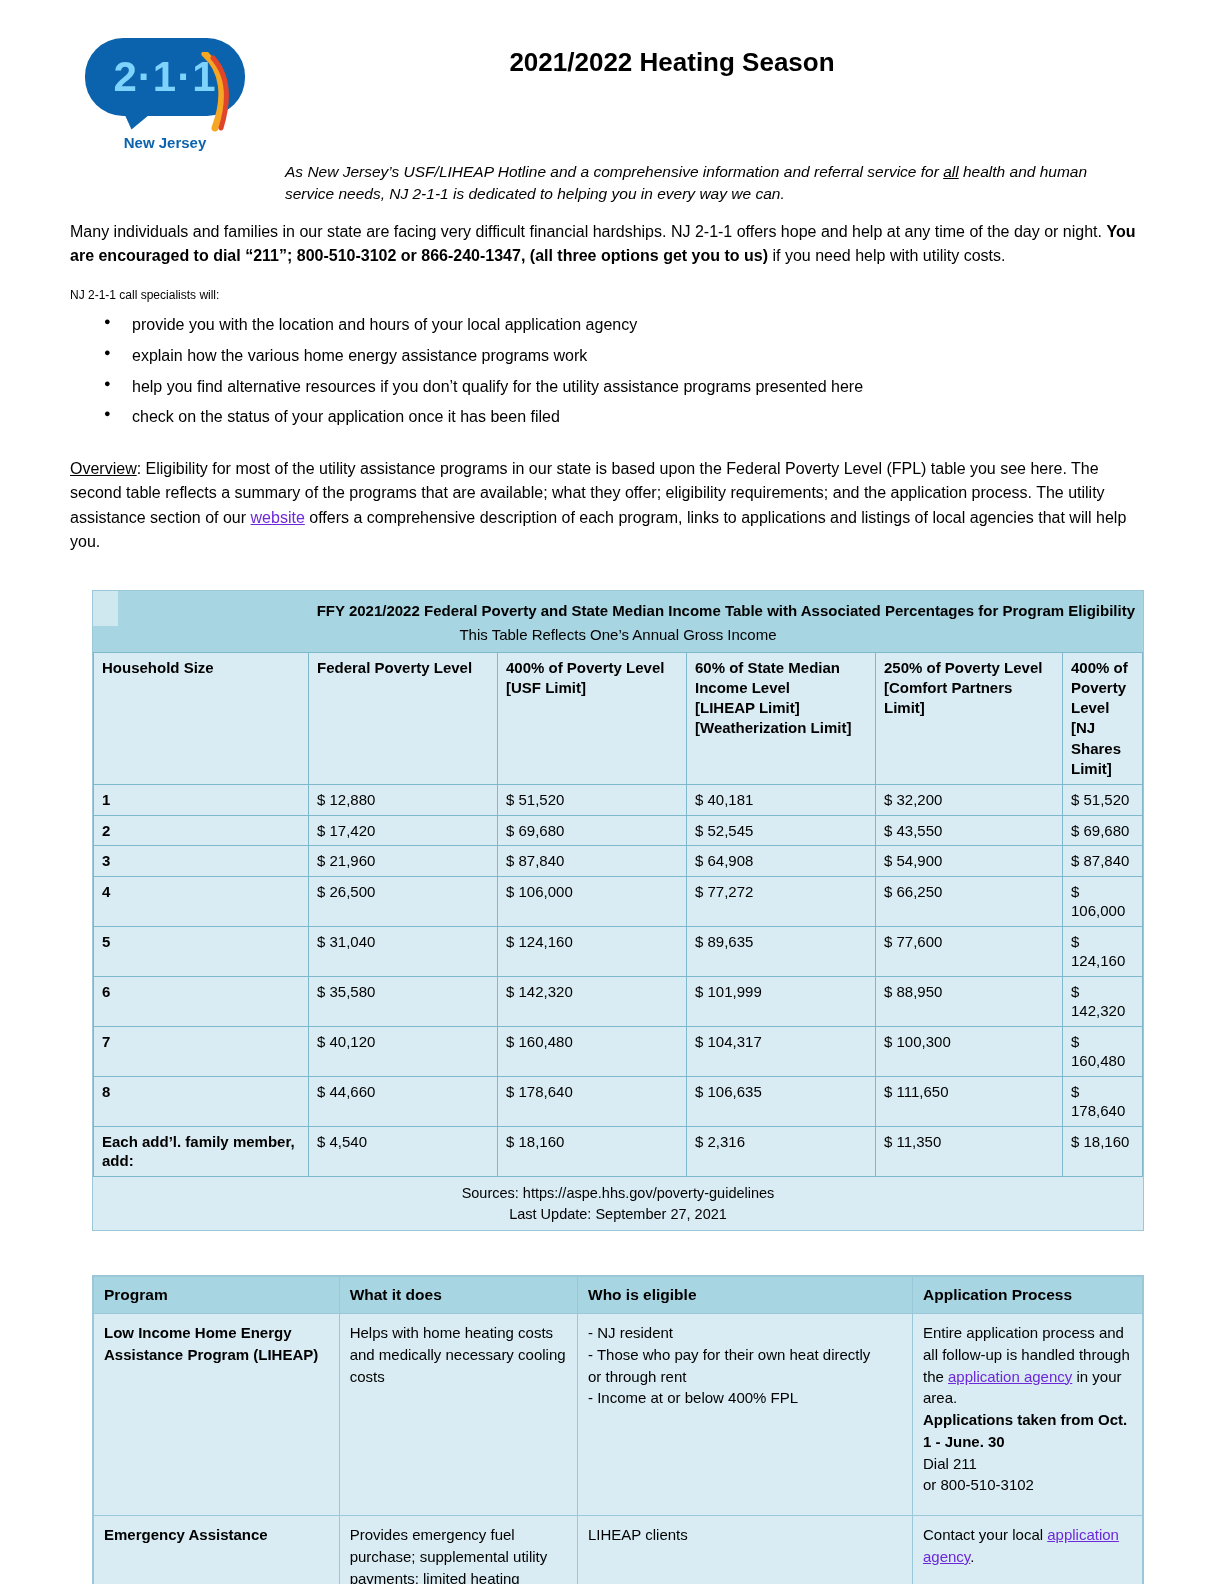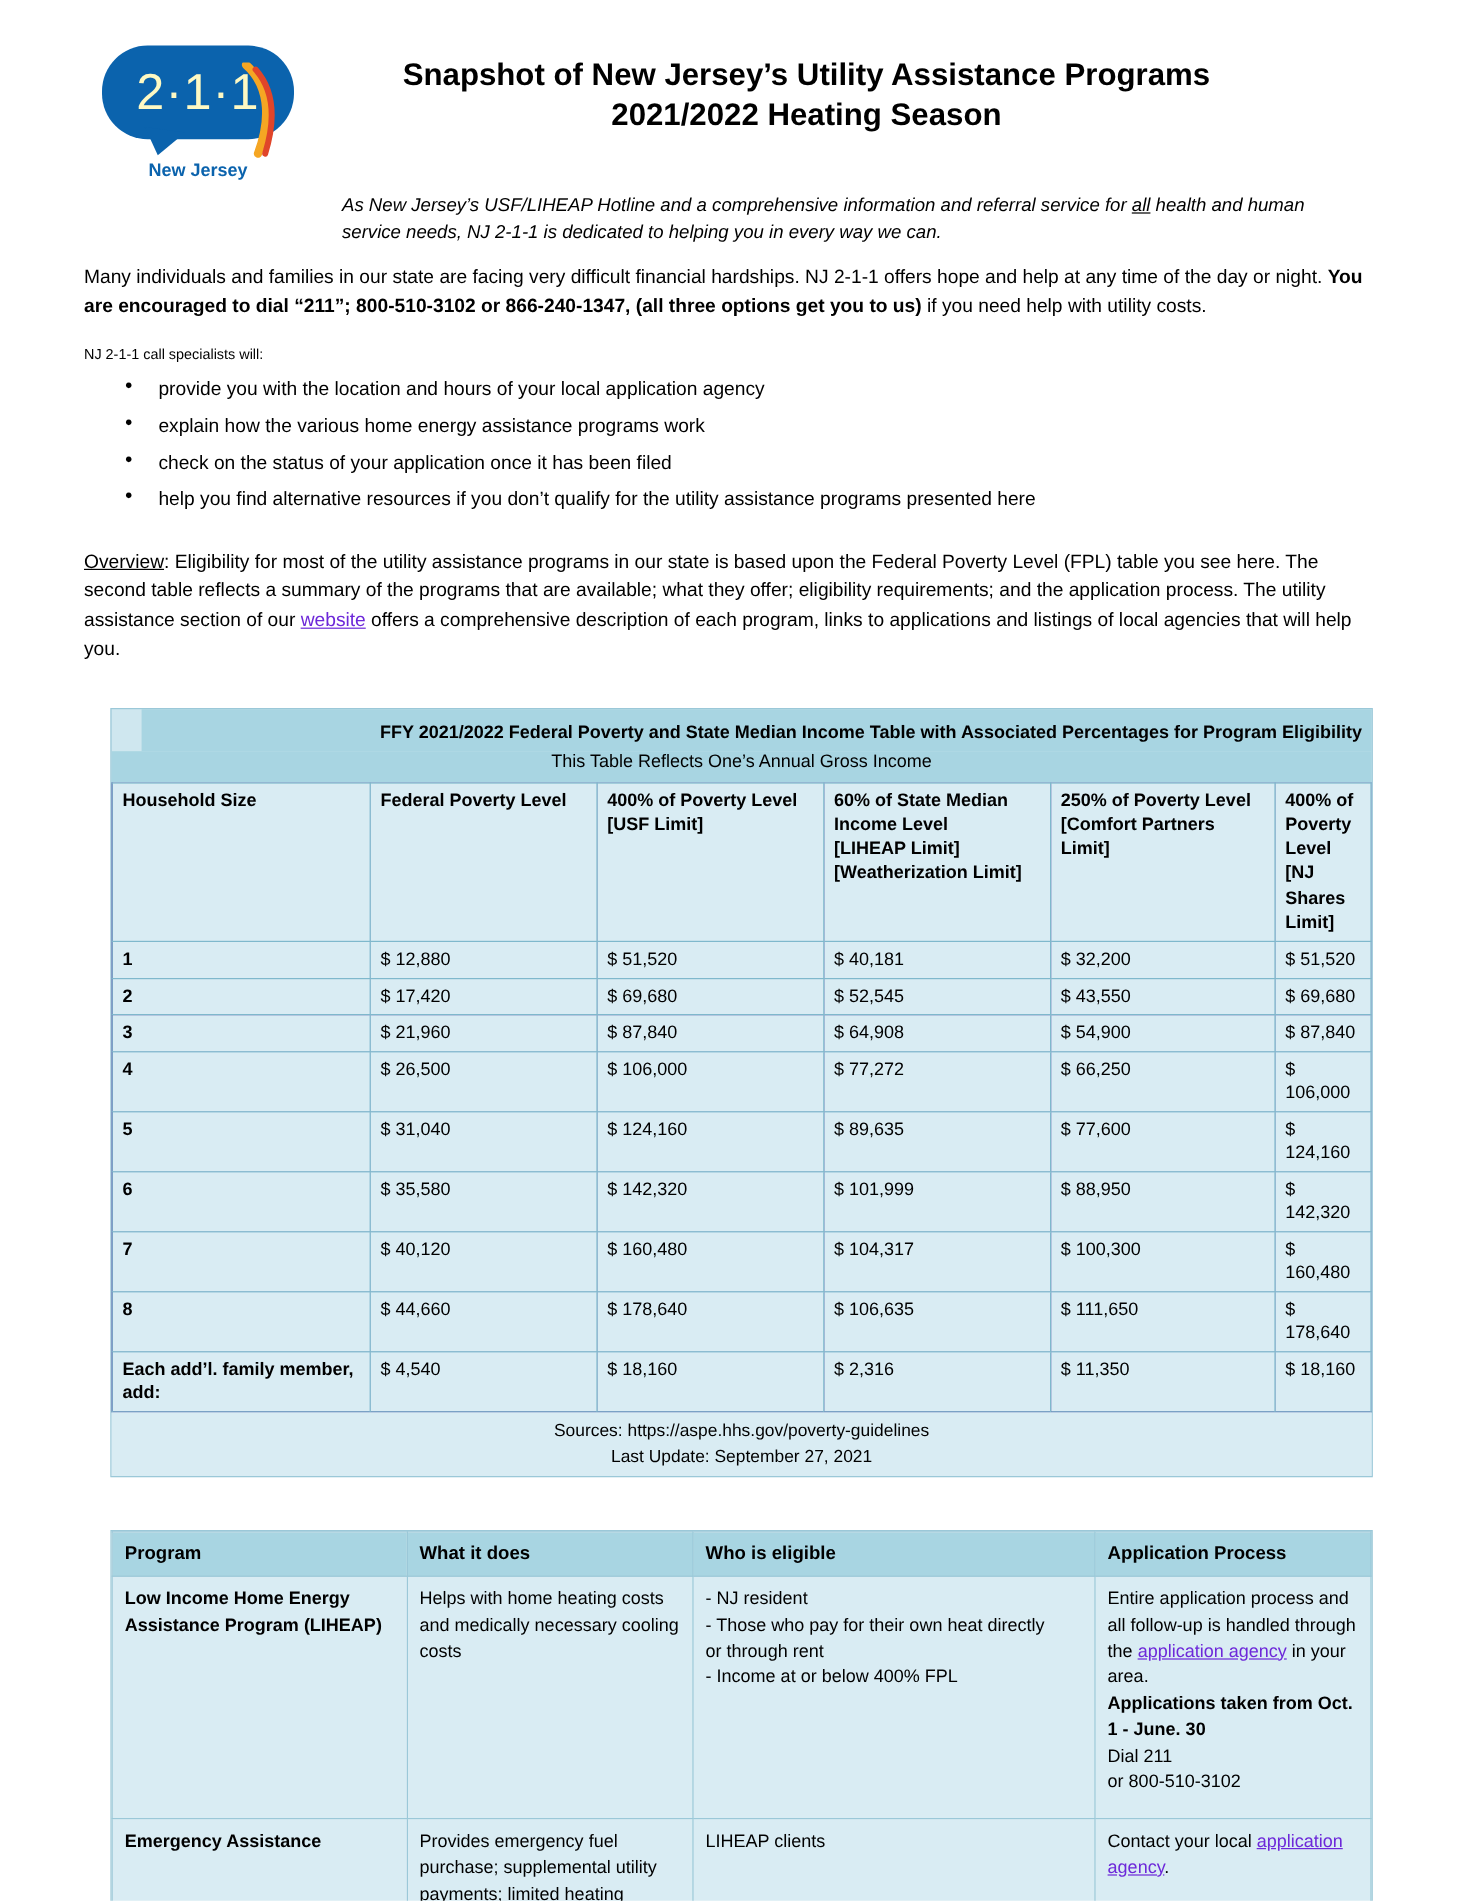--- a/index.html
+++ b/index.html
@@ -53,23 +53,23 @@
     bottom: -14px;
     left: 34px;
     width: 0;
     height: 0;
     border-left: 14px solid transparent;
     border-right: 20px solid transparent;
     border-top: 22px solid #0b63ad;
     transform: rotate(8deg);
   }
   .logo-bubble .num {
-    color: #fef9c3;
+    color: #7dd3fc;
     font-size: 42px;
-    font-weight: normal;
+    font-weight: bold;
     letter-spacing: 1px;
     font-family: "Liberation Sans", sans-serif;
   }
   .logo-swoosh {
     position: absolute;
     right: 14px;
     top: 14px;
     width: 30px;
     height: 80px;
   }
@@ -251,42 +251,41 @@
         <span class="num">2·1·1</span>
         <span class="tail"></span>
         <svg class="logo-swoosh" viewBox="0 0 30 80">
           <path d="M4,2 C22,18 26,44 14,76" stroke="#f5a623" stroke-width="7" fill="none" stroke-linecap="round"></path>
           <path d="M12,6 C28,24 28,50 20,76" stroke="#e0452a" stroke-width="5" fill="none" stroke-linecap="round"></path>
         </svg>
       </div>
       <div class="logo-state">New Jersey</div>
     </div>
     <div class="title-wrap">
-      <div class="title-line1">Snapshot of New Jersey’s Utility Assistance Programs</div>
       <div class="title-line2">2021/2022 Heating Season</div>
     </div>
   </div>
 
   <div class="content">
 
     <div class="italic-intro">
       <span>As New Jersey’s USF/LIHEAP Hotline and a comprehensive information and referral service for </span><u>all</u><span> health and human service needs, NJ 2-1-1 is dedicated to helping you in every way we can.</span>
     </div>
 
     <div class="para">
       <span>Many individuals and families in our state are facing very difficult financial hardships. NJ 2-1-1 offers hope and help at any time of the day or night. </span><b>You are encouraged to dial “211”; 800-510-3102 or 866-240-1347, (all three options get you to us)</b><span> if you need help with utility costs.</span>
     </div>
 
     <div class="lead">NJ 2-1-1 call specialists will:</div>
 
     <ul class="bullets">
       <li>provide you with the location and hours of your local application agency</li>
       <li>explain how the various home energy assistance programs work</li>
+      <li>help you find alternative resources if you don’t qualify for the utility assistance programs presented here</li>
       <li>check on the status of your application once it has been filed</li>
-      <li>help you find alternative resources if you don’t qualify for the utility assistance programs presented here</li>
     </ul>
 
     <div class="overview">
       <span class="u">Overview</span><span>: Eligibility for most of the utility assistance programs in our state is based upon the Federal Poverty Level (FPL) table you see here. The second table reflects a summary of the programs that are available; what they offer; eligibility requirements; and the application process. The utility assistance section of our </span><a class="link" href="#">website</a><span> offers a comprehensive description of each program, links to applications and listings of local agencies that will help you.</span>
     </div>
 
     <div class="fpl-wrap">
       <div class="fpl-title">FFY 2021/2022 Federal Poverty and State Median Income Table with Associated Percentages for Program Eligibility</div>
       <div class="fpl-subtitle">This Table Reflects One’s Annual Gross Income</div>
       <table class="fpl">

